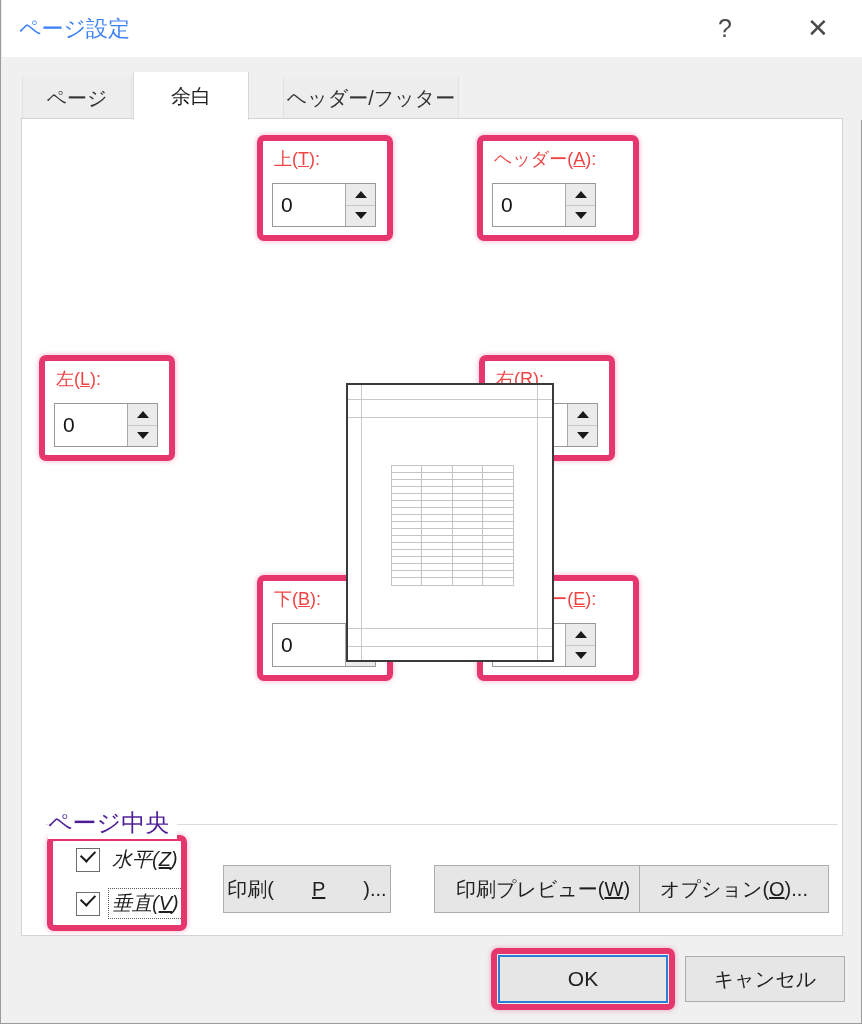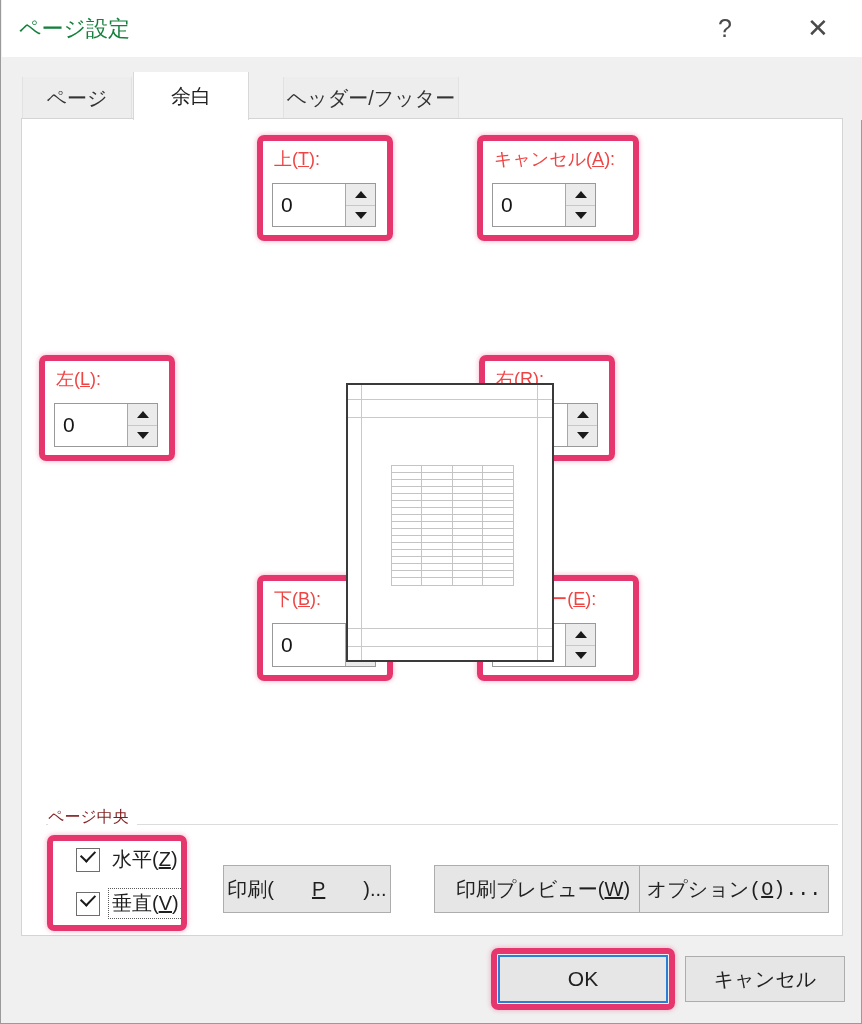--- a/index.html
+++ b/index.html
@@ -25,21 +25,21 @@
   #titlebar {
     position: absolute;
     left: 1px; top: 0px;
     width: 860px; height: 57px;
     background: #ffffff;
   }
   #title-text {
     position: absolute;
     left: 17px; top: 14px;
     font-size: 22px;
-    color: #15803d;
+    color: #3b82f6;
     white-space: nowrap;
   }
   .titlebtn {
     position: absolute;
     top: 9px;
     width: 46px; height: 38px;
     color: #4a4a4a;
     display: flex; align-items: center; justify-content: center;
     cursor: default;
     user-select: none;
@@ -189,37 +189,38 @@
 
   
   #groupbox {
     position: absolute;
     left: 24px; top: 688px;
     width: 792px; height: 130px;
   }
   #group-label {
     position: absolute;
     left: 2px; top: 0px;
-    font-size: 16px;
-    color: #7f1d1d;
+    font-size: 24px;
+    color: #4c1d95;
     background: #ffffff;
     padding-right: 8px;
     white-space: nowrap;
     z-index: 2;
   }
   #group-line {
     position: absolute;
     left: 0; right: 0; top: 17px;
     height: 1px; background: #dcdcdc;
   }
   .checkrow {
     position: absolute;
     left: 30px;
     display: flex; align-items: center;
     cursor: default;
+    font-style: italic;
   }
   #checkrow-0 { top: 38px; }
   #checkrow-1 { top: 82px; }
   .checkbox {
     width: 24px; height: 24px;
     border: 1px solid #6e6e6e;
     background: #ffffff;
     position: relative;
     flex: 0 0 auto;
   }
@@ -248,21 +249,21 @@
     background: #e6e6e6;
     border: 1px solid #adadad;
     display: flex; align-items: center; justify-content: center;
     font-size: 20px;
     color: #1f1f1f;
     white-space: nowrap;
     cursor: default;
   }
   #btn-print   { left: 222px; top: 865px; width: 168px; height: 48px; gap: 38px; }
   #btn-preview { left: 404px; top: 865px; width: 218px; height: 48px; margin-left: 29px; }
-  #btn-options { left: 638px; top: 865px; width: 190px; height: 48px; font-family: Liberation Mono, monospace; }
+  #btn-options { left: 638px; top: 865px; width: 190px; height: 48px; }
 
   #btn-ok {
     position: absolute;
     left: 497px; top: 955px;
     width: 170px; height: 48px;
     background: #e6e6e6;
     border: 2px solid #2a7fd4;
     display: flex; align-items: center; justify-content: center;
     font-size: 21px; color: #1f1f1f;
     cursor: default;
@@ -307,21 +308,21 @@
             </div>
           <div class="spin-btn down">
               <i class="arrow-down"></i>
             </div>
         </div>
       </div>
     </div>
     <div class="hl" style="left:235px; top:16px; width:136px; height:106px;"></div>
 
     <div class="fieldbox" id="field-header" style="left:458px; top:20px; width:156px; height:100px;">
-      <div class="field-label"><span>キャンセル(</span><u>A</u><span>):</span></div>
+      <div class="field-label"><span>ヘッダー(</span><u>A</u><span>):</span></div>
       <div class="spinner">
         <div class="spin-input">0</div>
         <div class="spin-btns">
           <div class="spin-btn up">
               <i class="arrow-up"></i>
             </div>
           <div class="spin-btn down">
               <i class="arrow-down"></i>
             </div>
         </div>

